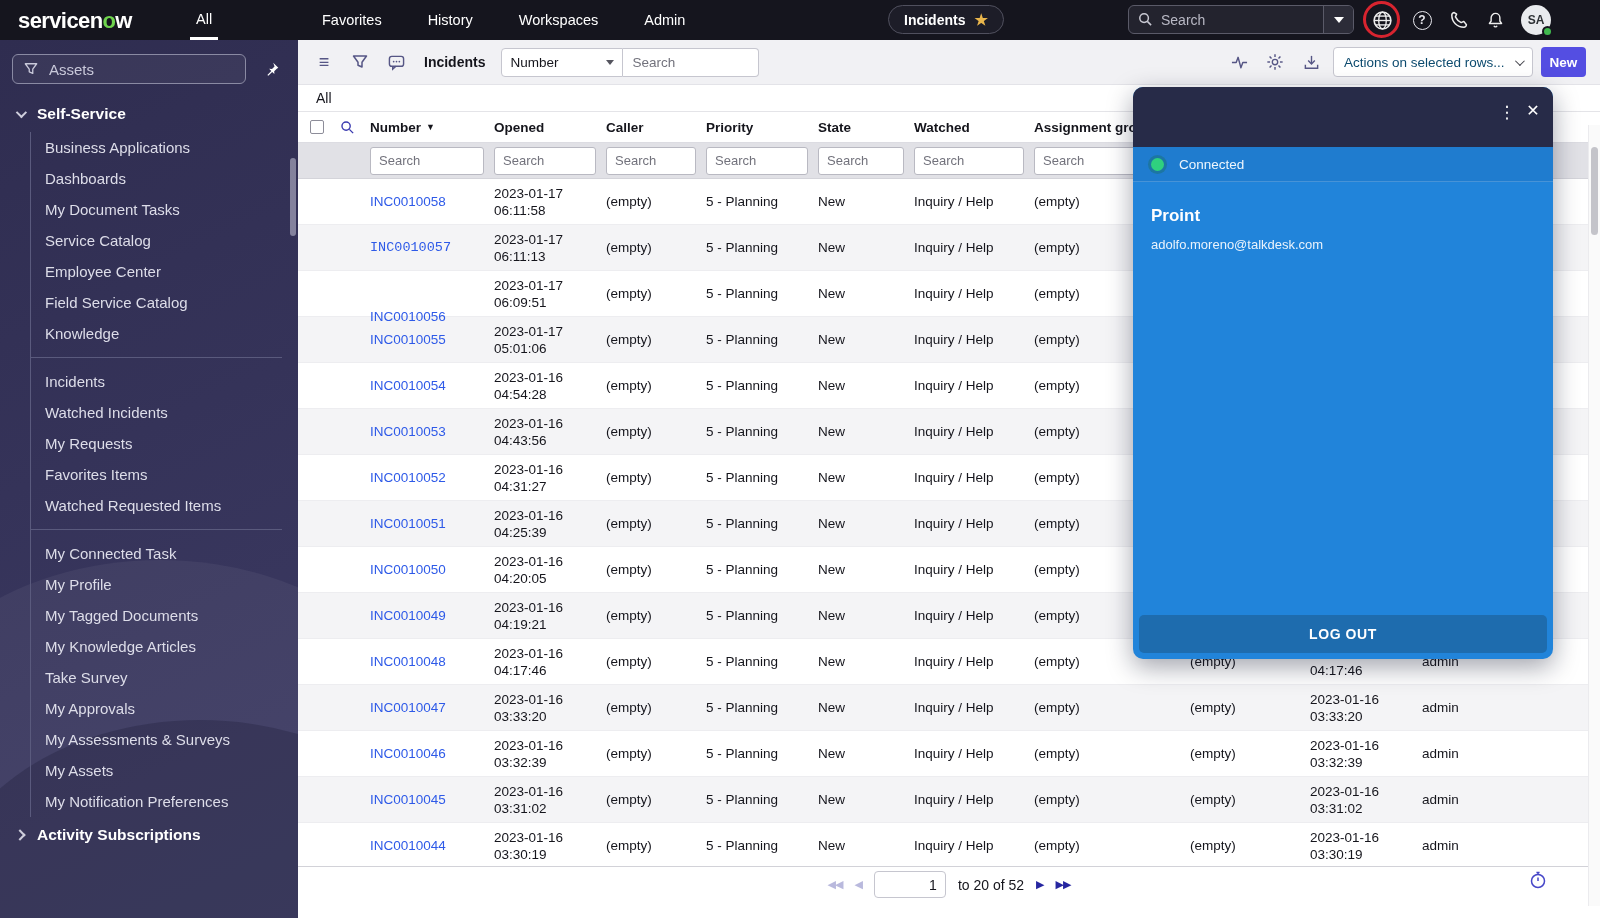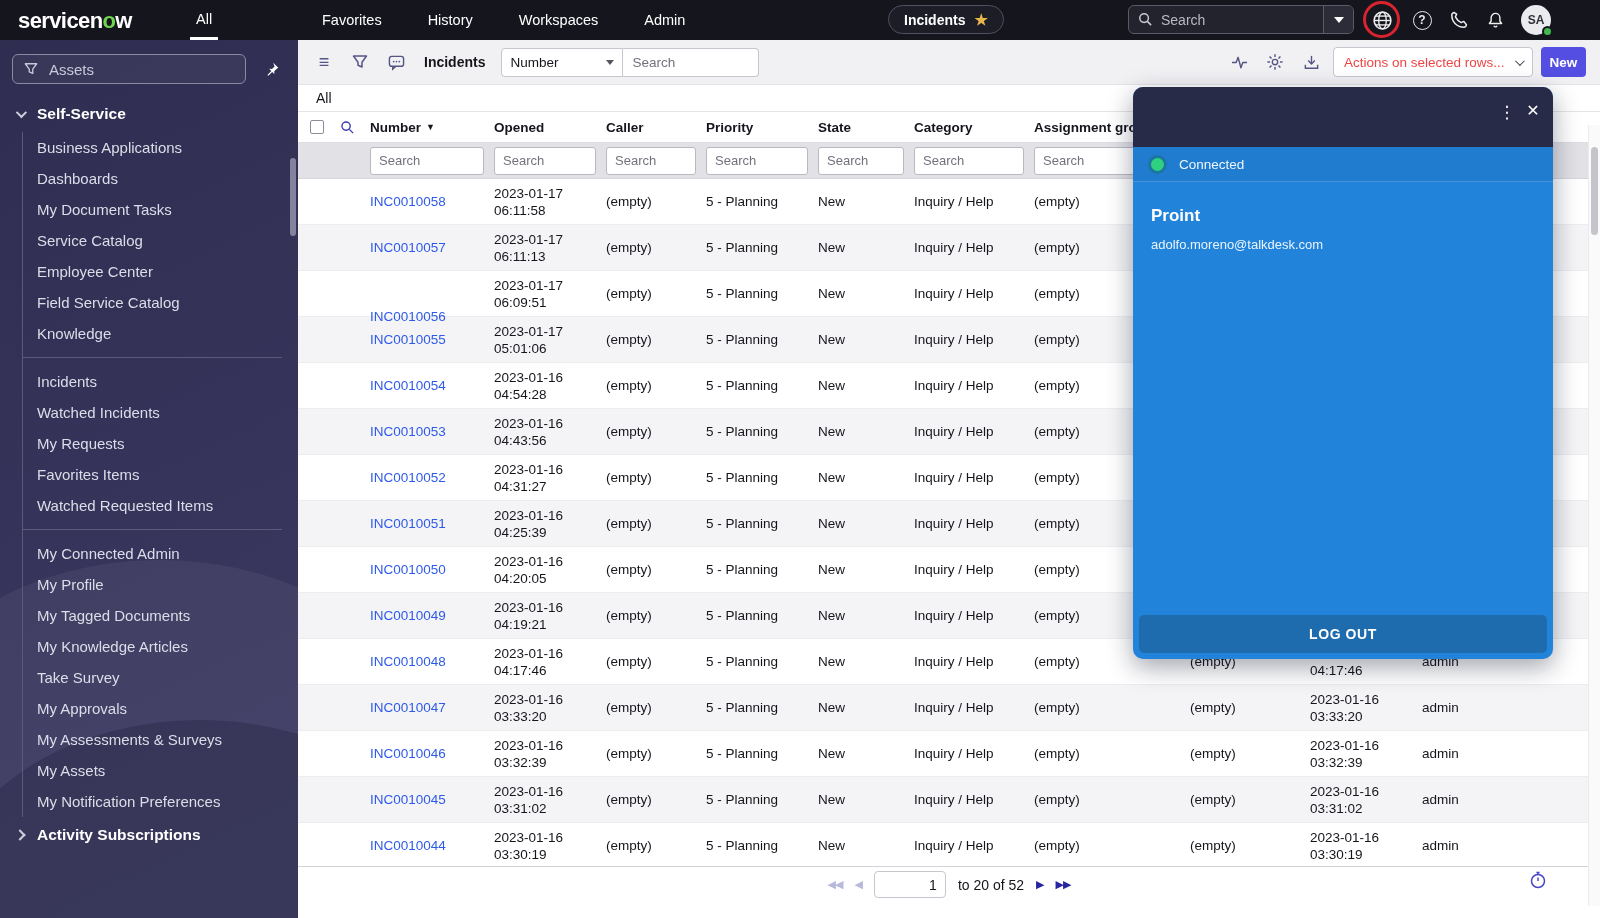--- a/index.html
+++ b/index.html
@@ -33,37 +33,37 @@
   .wave1 { position:absolute; left:-120px; top:520px; width:560px; height:420px; border-radius:50%; background:rgba(255,255,255,0.05); }
   .wave2 { position:absolute; left:-60px; top:680px; width:520px; height:380px; border-radius:50%; background:rgba(20,18,45,0.25); }
   .filter-row { position:relative; display:flex; align-items:center; gap:12px; margin:14px 12px 12px 12px; }
   .filter-input { width:234px; height:30px; border:1px solid #8a8aa3; border-radius:6px; background:rgba(255,255,255,0.05); display:flex; align-items:center; gap:11px; padding:0 11px; color:#c9c9da; font-size:15px; }
   .pin-btn { width:26px; height:26px; display:flex; align-items:center; justify-content:center; color:#fff; }
   .sn-nav { position:relative; font-size:15px; }
   .sn-section { display:flex; align-items:center; gap:13px; padding:9px 0 9px 16px; font-weight:bold; font-size:15.5px; color:#fff; cursor:default; }
   .chev { width:8px; height:8px; border-right:2px solid #cfcfdd; border-bottom:2px solid #cfcfdd; display:inline-block; flex:none; }
   .chev.down { transform:rotate(45deg) translateY(-2px); }
   .chev.right { transform:rotate(-45deg); }
-  .rail { margin-left:22px; border-left:1px solid #5a5a7d; }
+  .rail { margin-left:30px; border-left:1px solid #5a5a7d; }
   .sn-item { padding:7px 16px 7px 14px; color:#dddde9; white-space:nowrap; cursor:default; }
   .sn-divider { height:1px; background:#5a5a7d; margin:8px 16px 8px 0; }
   .side-thumb { position:absolute; right:2px; top:118px; width:6px; height:78px; border-radius:3px; background:rgba(230,230,245,0.45); }
 
   
   .content { position:absolute; left:298px; top:40px; width:1302px; height:878px; background:#fff; display:flex; flex-direction:column; }
   .toolbar { height:45px; flex:none; background:#f1f1f4; display:flex; align-items:center; padding:0 14px 0 12px; gap:8px; border-bottom:1px solid #e3e3e8; }
   .tb-icon { width:28px; height:26px; display:flex; align-items:center; justify-content:center; color:#565685; font-size:18px; }
   .list-title { font-size:14px; font-weight:bold; color:#15151c; margin:0 8px 0 6px; }
   .num-search { display:flex; }
   .sel-box { width:122px; height:29px; background:#fff; border:1px solid #c6c6cf; border-radius:4px 0 0 4px; display:flex; align-items:center; padding:0 8px; font-size:13.5px; color:#15151c; }
   .sel-box .mini-caret { margin-left:auto; width:0; height:0; border-left:4px solid transparent; border-right:4px solid transparent; border-top:5px solid #55555f; }
   .tb-search { width:136px; height:29px; border:1px solid #c6c6cf; border-left:none; border-radius:0 4px 4px 0; padding:0 9px; font-size:13.5px; font-family:"Liberation Sans",sans-serif; color:#15151c; outline:none; }
   .tb-search::placeholder { color:#72727c; }
   .tb-spacer { flex:1; }
-  .actions-sel { width:200px; height:30px; background:#fff; border:1px solid #c6c6cf; border-radius:4px; display:flex; align-items:center; padding:0 10px; font-size:13.5px; color:#ef4444; }
+  .actions-sel { width:200px; height:30px; background:#fff; border:1px solid #c6c6cf; border-radius:4px; display:flex; align-items:center; padding:0 10px; font-size:13.5px; color:#0c4a6e; }
   .actions-sel .chev2 { margin-left:auto; width:7px; height:7px; border-right:1.6px solid #44444c; border-bottom:1.6px solid #44444c; transform:rotate(45deg) translateY(-2px); }
   .new-btn { width:45px; height:30px; background:#544ee2; color:#fff; border:none; border-radius:4px; font-size:13.5px; font-weight:bold; font-family:"Liberation Sans",sans-serif; }
   .tabs-row { height:27px; flex:none; background:#fff; border-bottom:1px solid #e4e4e8; display:flex; align-items:center; padding-left:18px; font-size:14px; color:#15151c; }
   .thead { height:31px; flex:none; background:#fff; border-bottom:1px solid #dcdce2; display:flex; align-items:center; padding-left:12px; font-size:13.5px; font-weight:bold; color:#15151c; }
   .hcell { flex:none; display:flex; align-items:center; gap:5px; padding-right:6px; overflow:hidden; white-space:nowrap; }
   .sort-caret { font-size:9px; color:#15151c; }
   .cbox { width:14px; height:14px; border:1.4px solid #8d8d99; border-radius:2px; background:#fff; }
   .tfilters { height:36px; flex:none; background:#e1e1e6; border-bottom:1px solid #d4d4da; display:flex; align-items:center; padding-left:12px; }
   .fcell { flex:none; padding-right:10px; }
   .fcell input { width:100%; height:28px; border:1px solid #b9b9c2; border-radius:3px; padding:0 8px; font-size:13px; font-family:"Liberation Sans",sans-serif; color:#15151c; outline:none; background:#fff; }
@@ -187,21 +187,21 @@
         <div class="sn-item">Employee Center</div>
         <div class="sn-item">Field Service Catalog</div>
         <div class="sn-item">Knowledge</div>
         <div class="sn-divider"></div>
         <div class="sn-item">Incidents</div>
         <div class="sn-item">Watched Incidents</div>
         <div class="sn-item">My Requests</div>
         <div class="sn-item">Favorites Items</div>
         <div class="sn-item">Watched Requested Items</div>
         <div class="sn-divider"></div>
-        <div class="sn-item">My Connected Admin</div>
+        <div class="sn-item">My Connected Task</div>
         <div class="sn-item">My Profile</div>
         <div class="sn-item">My Tagged Documents</div>
         <div class="sn-item">My Knowledge Articles</div>
         <div class="sn-item">Take Survey</div>
         <div class="sn-item">My Approvals</div>
         <div class="sn-item">My Assessments &amp; Surveys</div>
         <div class="sn-item">My Assets</div>
         <div class="sn-item">My Notification Preferences</div>
       </div>
       <div class="sn-section">
@@ -297,21 +297,21 @@
       <div class="hcell" style="width: 100px;">
         <span>Caller</span>
       </div>
       <div class="hcell" style="width: 112px;">
         <span>Priority</span>
       </div>
       <div class="hcell" style="width: 96px;">
         <span>State</span>
       </div>
       <div class="hcell" style="width: 120px;">
-        <span>Category</span>
+        <span>Watched</span>
       </div>
       <div class="hcell" style="width: 156px;">
         <span>Assignment group</span>
       </div>
       <div class="hcell" style="width: 120px;">
         <span></span>
       </div>
       <div class="hcell" style="width: 112px;">
         <span></span>
       </div>
@@ -344,21 +344,21 @@
         <div class="tcell" style="width: 96px;">New</div>
         <div class="tcell" style="width: 120px;">Inquiry / Help</div>
         <div class="tcell" style="width: 156px;">(empty)</div>
         <div class="tcell" style="width: 120px;"></div>
         <div class="tcell" style="width: 112px;"></div>
         <div class="tcell" style="width: 90px;"></div>
       </div>
       <div class="trow alt">
         <div class="tcell" style="width: 30px;"></div>
         <div class="tcell" style="width: 30px;"></div>
-        <div class="tcell" style="width: 124px;"><a href="#">INC0010057</a></div>
+        <div class="tcell" style="width: 124px; font-family: Liberation Mono, monospace;"><a href="#">INC0010057</a></div>
         <div class="tcell" style="width: 112px;">2023-01-17 06:11:13</div>
         <div class="tcell" style="width: 100px;">(empty)</div>
         <div class="tcell" style="width: 112px;">5 - Planning</div>
         <div class="tcell" style="width: 96px;">New</div>
         <div class="tcell" style="width: 120px;">Inquiry / Help</div>
         <div class="tcell" style="width: 156px;">(empty)</div>
         <div class="tcell" style="width: 120px;"></div>
         <div class="tcell" style="width: 112px;"></div>
         <div class="tcell" style="width: 90px;"></div>
       </div>

